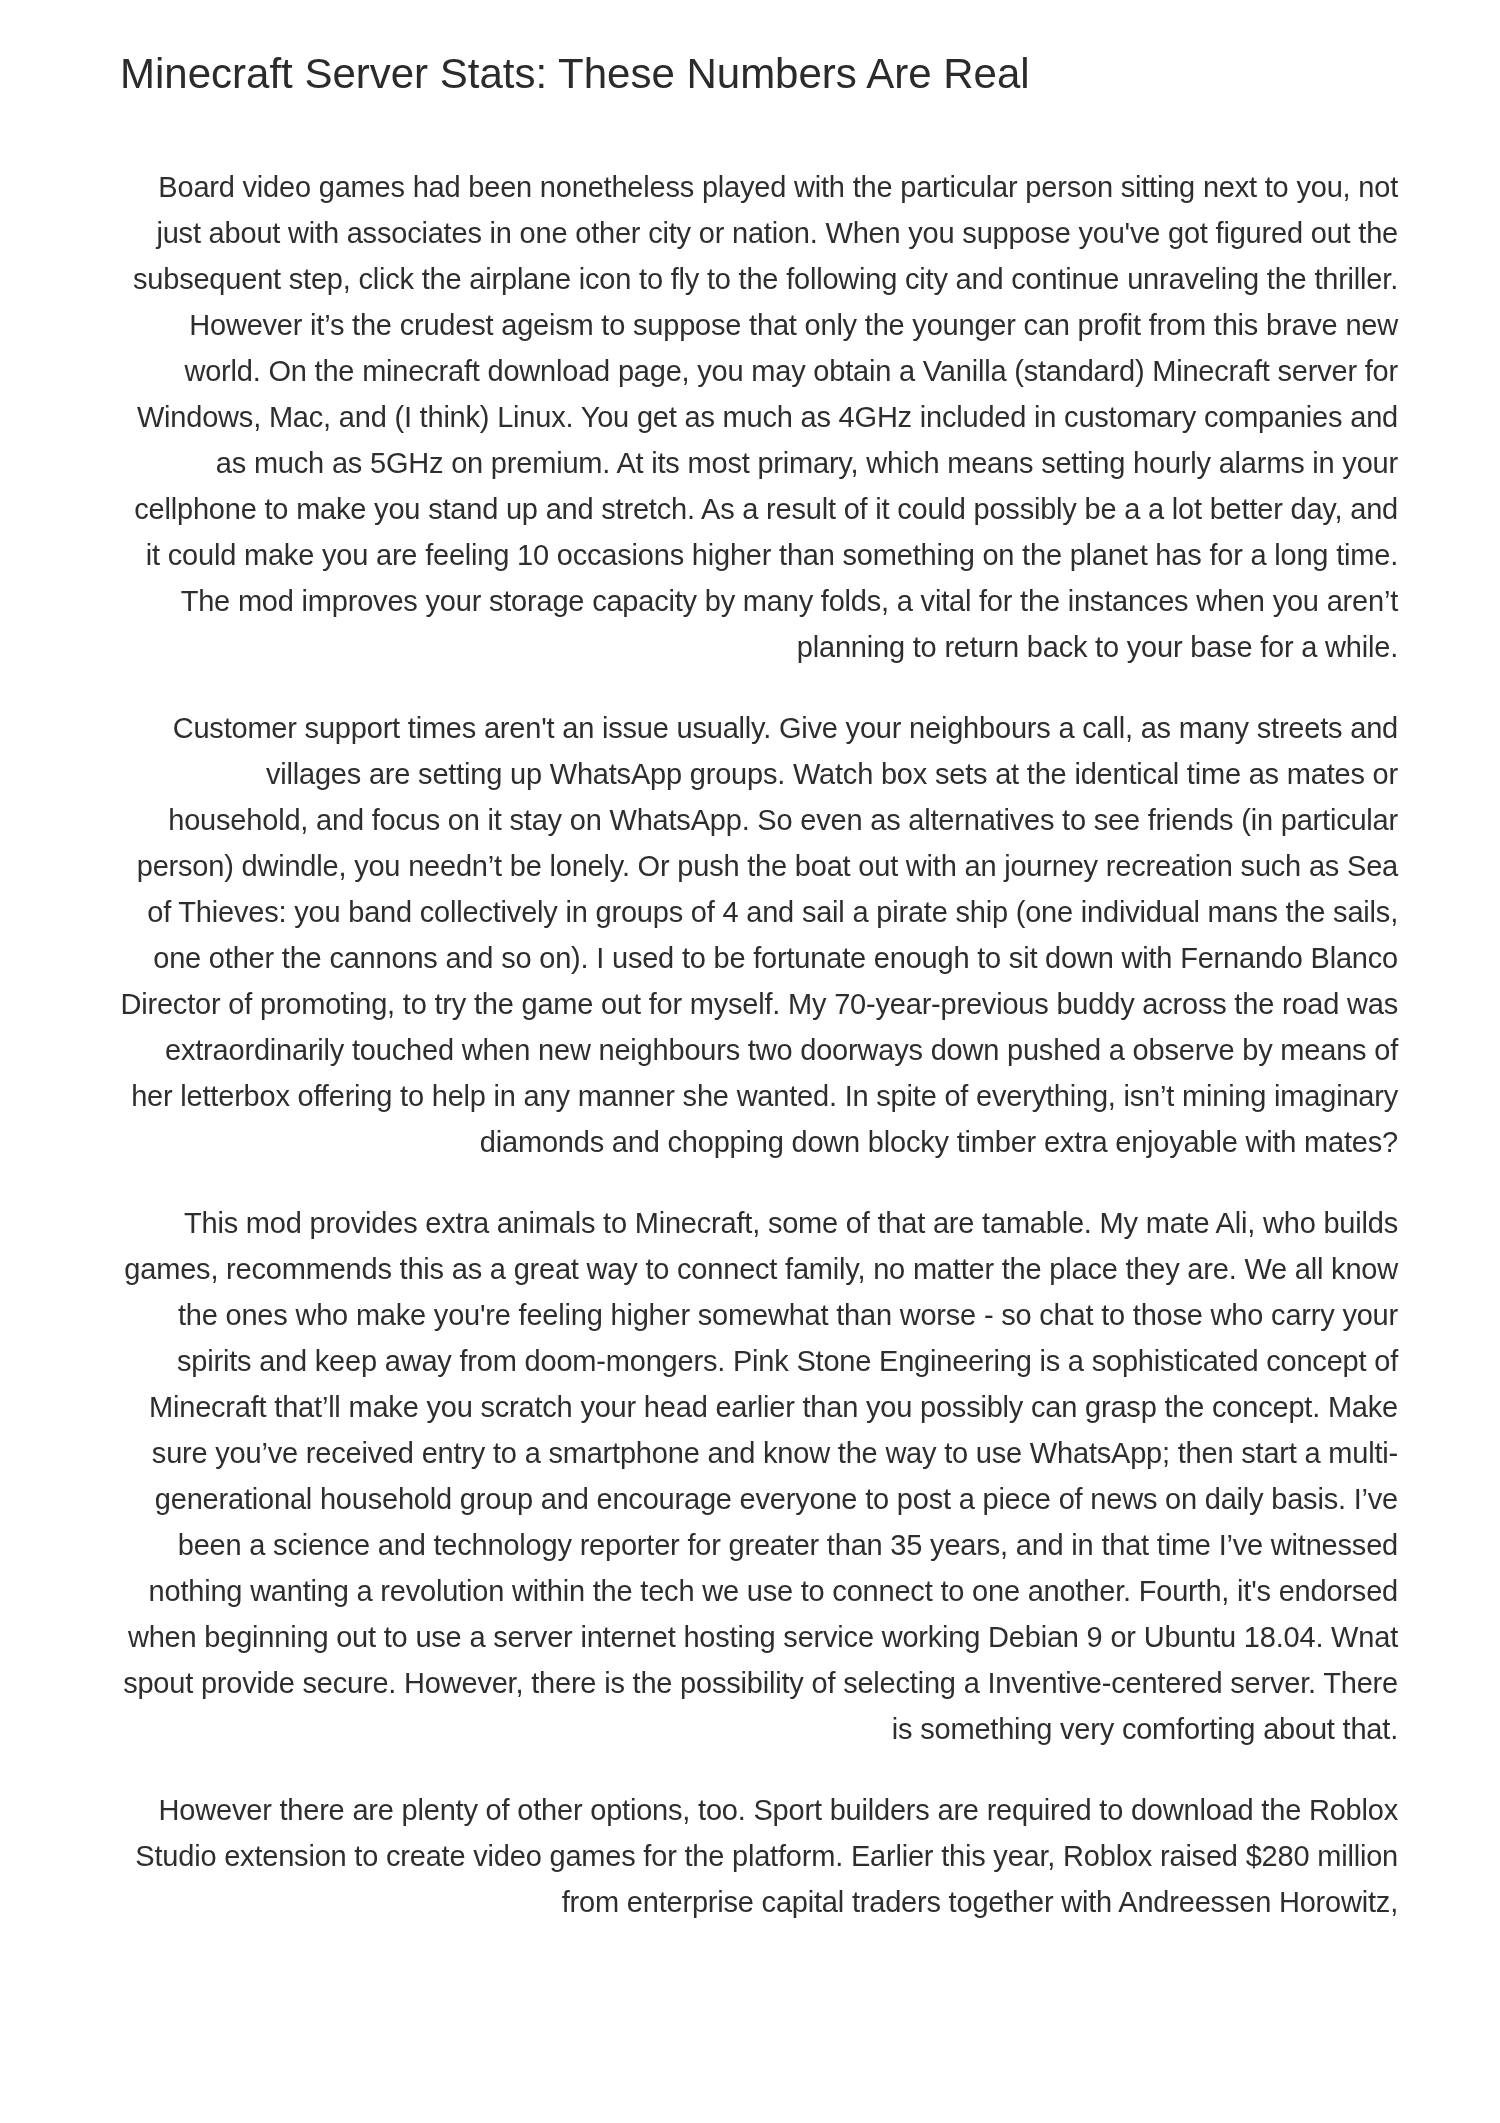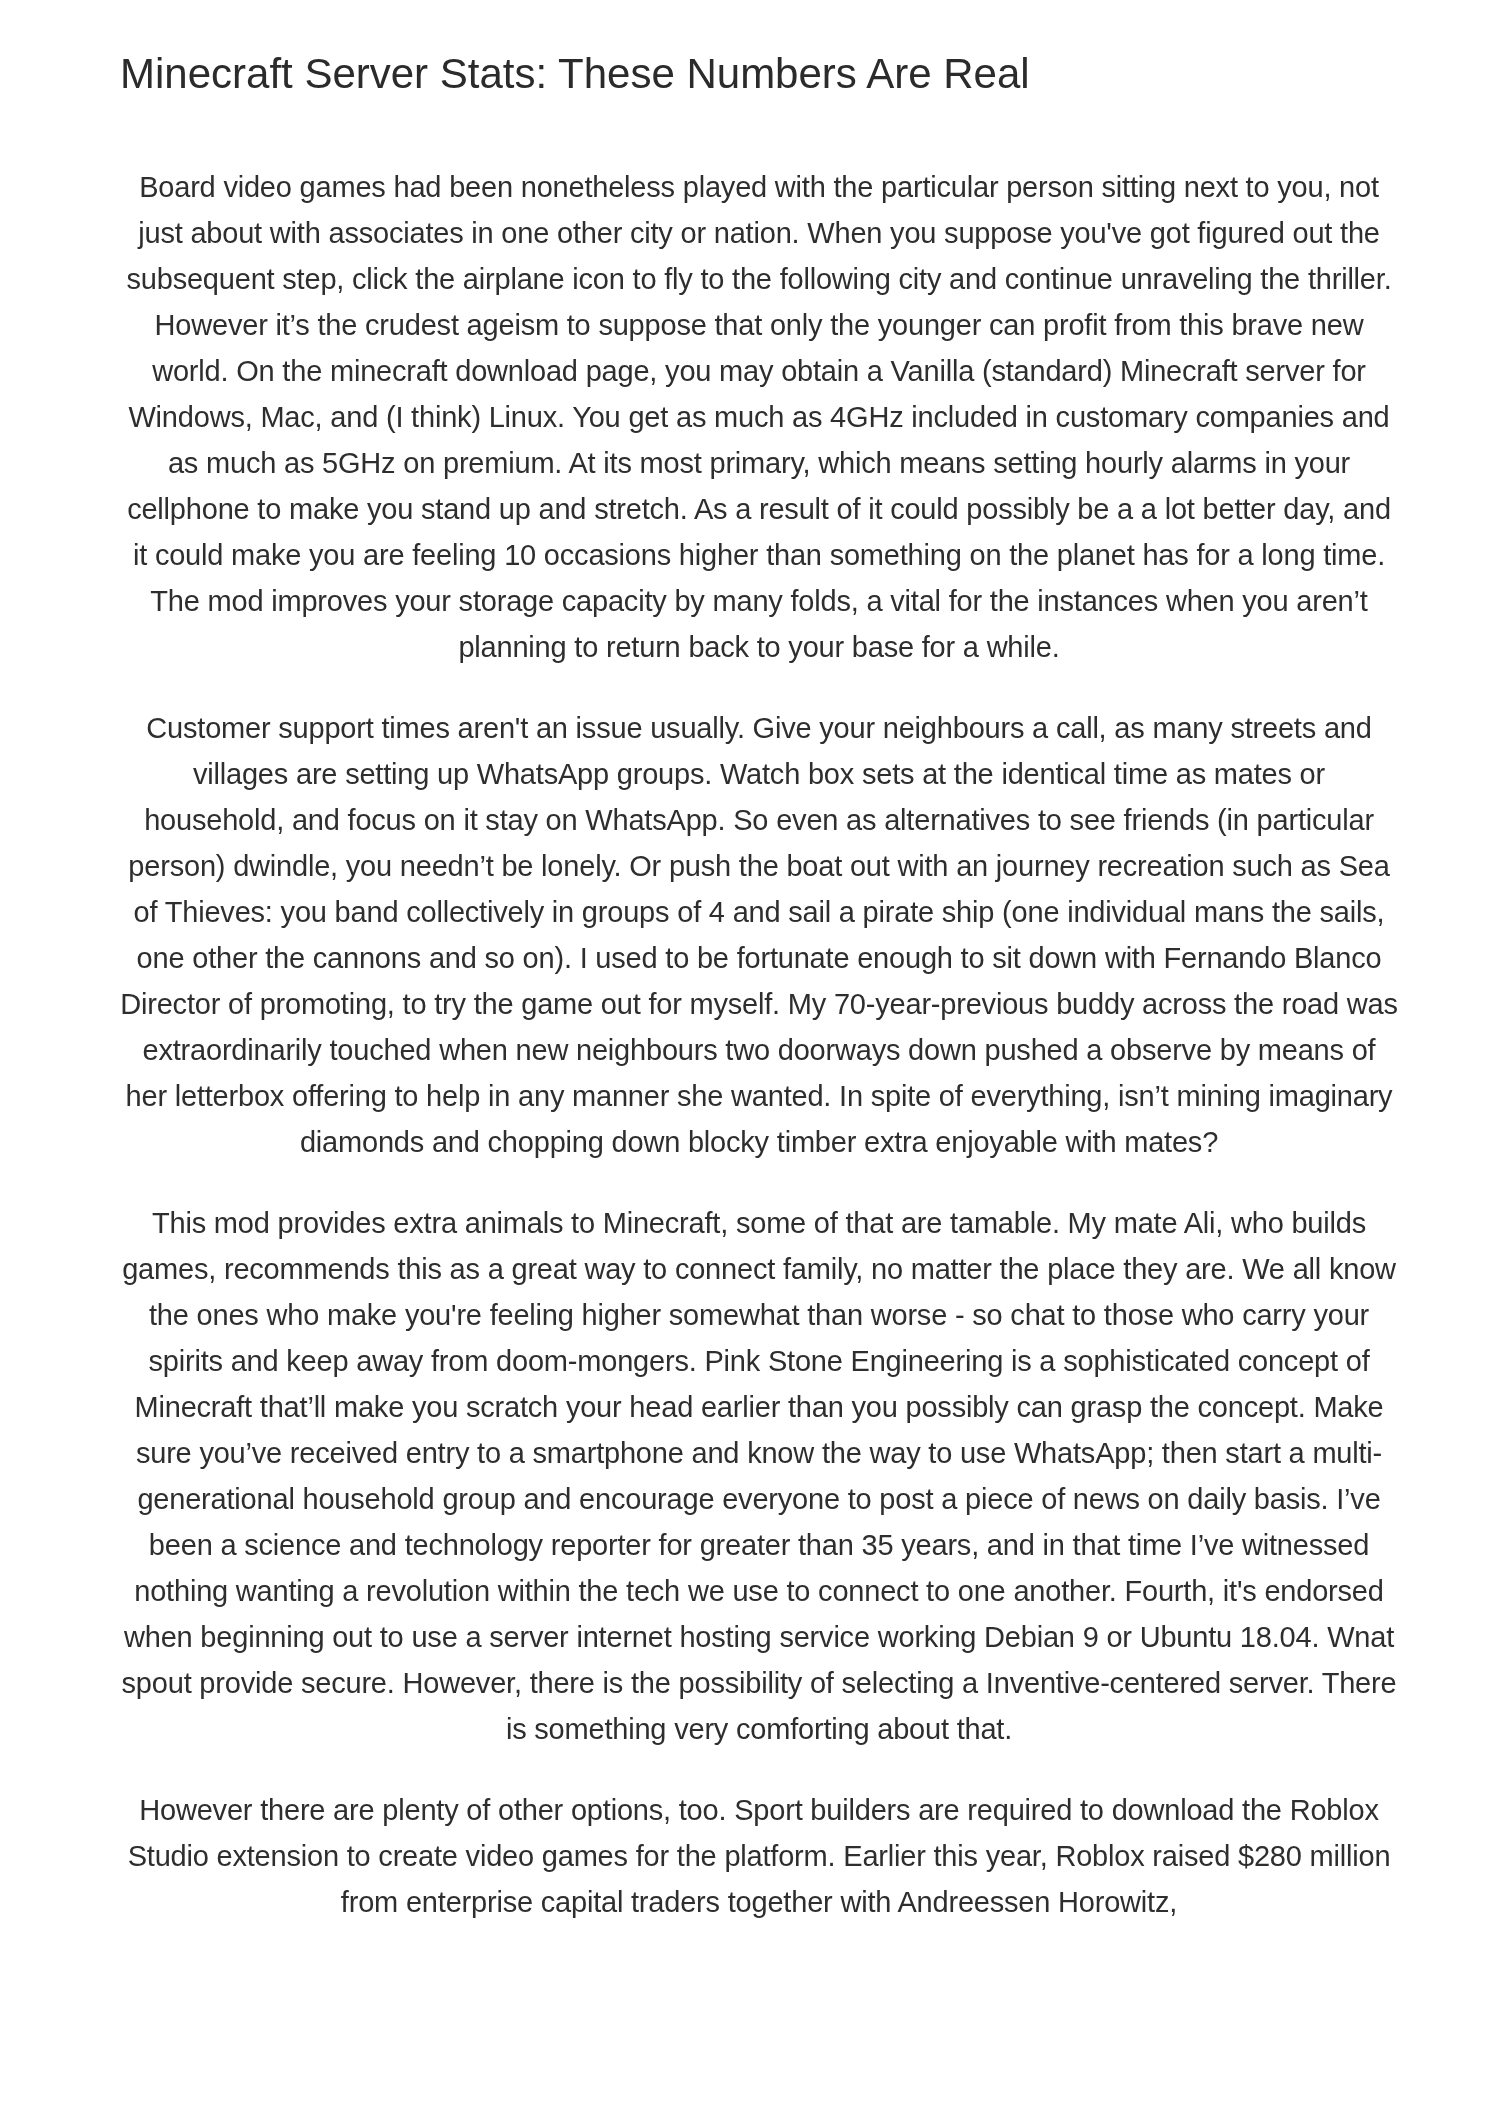--- a/index.html
+++ b/index.html
@@ -29,21 +29,21 @@
     color: #2b2b2b;
     margin: 0 0 64px 0;
   }
   .article-body p {
     font-size: 29px;
     font-weight: 400;
     line-height: 46px;
     letter-spacing: -0.2px;
     color: #2e2e2e;
     margin: 0 0 35px 0;
-    text-align: center;
+    text-align: right;
   }
 </style>
 </head>
 <body>
 
 <div class="page">
   <h1 class="page-title">Minecraft Server Stats: These Numbers Are Real</h1>
 
   <div class="article-body">
     <p>Board video games had been nonetheless played with the particular person sitting next to you, not just about with associates in one other city or nation. When you suppose you've got figured out the subsequent step, click the airplane icon to fly to the following city and continue unraveling the thriller. However it’s the crudest ageism to suppose that only the younger can profit from this brave new world. On the minecraft download page, you may obtain a Vanilla (standard) Minecraft server for Windows, Mac, and (I think) Linux. You get as much as 4GHz included in customary companies and as much as 5GHz on premium. At its most primary, which means setting hourly alarms in your cellphone to make you stand up and stretch. As a result of it could possibly be a a lot better day, and it could make you are feeling 10 occasions higher than something on the planet has for a long time. The mod improves your storage capacity by many folds, a vital for the instances when you aren’t planning to return back to your base for a while.</p>

